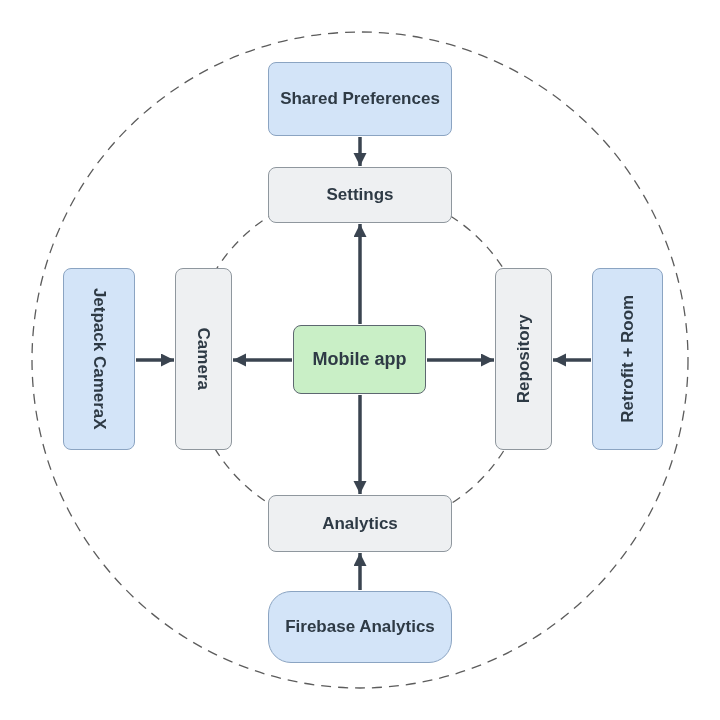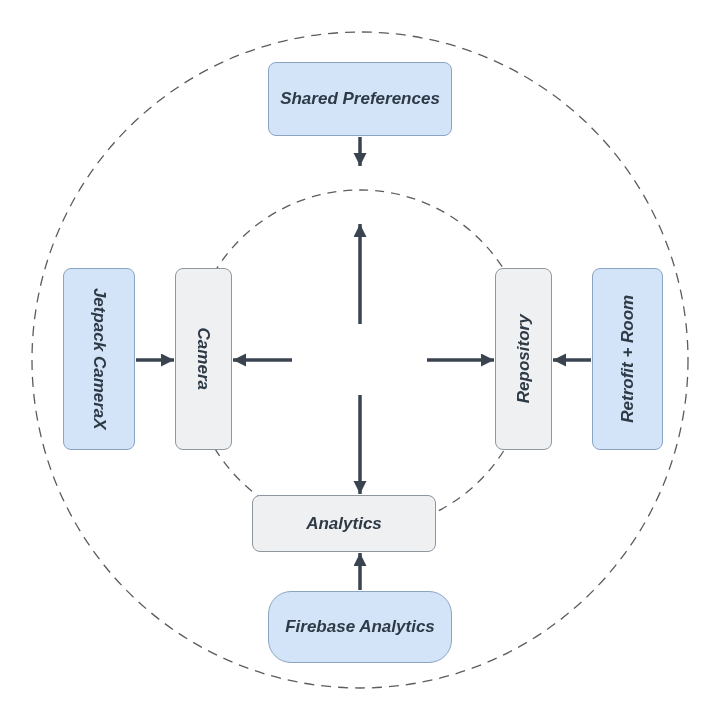--- a/index.html
+++ b/index.html
@@ -7,21 +7,20 @@
     padding: 0;
     background: #ffffff;
     font-family: "Liberation Sans", sans-serif;
   }
   .canvas {
     position: relative;
     width: 720px;
     height: 720px;
     background: var(--background, #ffffff);
     overflow: hidden;
-    font-style: italic;
   }
   .layer {
     position: absolute;
     left: 0;
     top: 0;
   }
   .ring {
     fill: none;
     stroke: var(--circle-stroke, #5c5c5c);
     stroke-width: 1.3;
@@ -85,39 +84,45 @@
     <line class="edge" x1="427" y1="360" x2="494" y2="360" marker-end="url(#ah)"></line>
     <line class="edge" x1="591" y1="360" x2="553" y2="360" marker-end="url(#ah)"></line>
     <line class="edge" x1="360" y1="395" x2="360" y2="494" marker-end="url(#ah)"></line>
     <line class="edge" x1="360" y1="590" x2="360" y2="553" marker-end="url(#ah)"></line>
   </svg>
 
   <div class="node library" style="left:268px; top:62px; width:184px; height:74px;">
     <span>Shared Preferences</span>
   </div>
 
+  <div class="node feature" style="left:268px; top:167px; width:184px; height:56px;">
+    <span>Settings</span>
+  </div>
 
   <div class="node library vert-cw" style="left:63px; top:268px; width:72px; height:182px;">
     <span>Jetpack CameraX</span>
   </div>
 
   <div class="node feature vert-cw" style="left:175px; top:268px; width:57px; height:182px;">
     <span>Camera</span>
   </div>
 
+  <div class="node core" style="left:293px; top:325px; width:133px; height:69px;">
+    <span>Mobile app</span>
+  </div>
 
   <div class="node feature vert-ccw" style="left:495px; top:268px; width:57px; height:182px;">
     <span>Repository</span>
   </div>
 
   <div class="node library vert-ccw" style="left:592px; top:268px; width:71px; height:182px;">
     <span>Retrofit + Room</span>
   </div>
 
-  <div class="node feature" style="left:252px; top:495px; width:184px; height:57px;justify-content:center;">
+  <div class="node feature" style="left:268px; top:495px; width:184px; height:57px;justify-content:center;">
     <span>Analytics</span>
   </div>
 
   <div class="node library" style="left:268px; top:591px; width:184px; height:72px;border-radius:23px;">
     <span>Firebase Analytics</span>
   </div>
 
 </div>
 
 </body></html>

